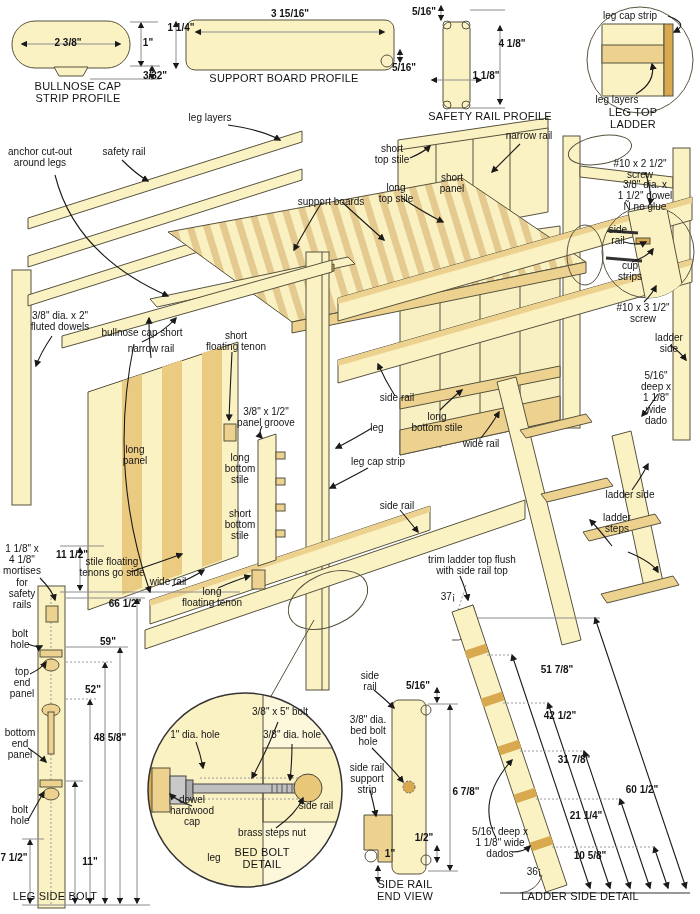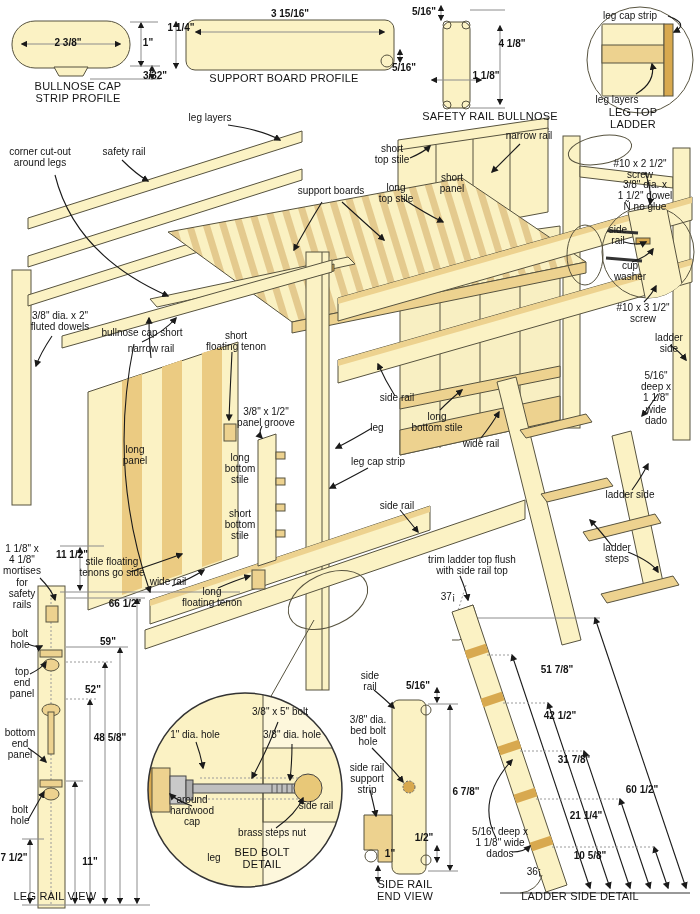--- a/index.html
+++ b/index.html
@@ -309,44 +309,44 @@
 <span class="lbl dim" style="left:155px;top:70px">3/32"</span>
 <span class="lbl ttl" style="left:78px;top:80px">BULLNOSE CAP
 STRIP PROFILE</span>
 <span class="lbl dim" style="left:181px;top:22px">1 1/4"</span>
 <span class="lbl dim" style="left:290px;top:8px">3 15/16"</span>
 <span class="lbl dim" style="left:404px;top:62px">5/16"</span>
 <span class="lbl ttl" style="left:284px;top:72px">SUPPORT BOARD PROFILE</span>
 <span class="lbl dim" style="left:424px;top:6px">5/16"</span>
 <span class="lbl dim" style="left:512px;top:38px">4 1/8"</span>
 <span class="lbl dim" style="left:486px;top:70px">1 1/8"</span>
-<span class="lbl ttl" style="left:490px;top:110px">SAFETY RAIL BULLNOSE</span>
+<span class="lbl ttl" style="left:490px;top:110px">SAFETY RAIL PROFILE</span>
 <span class="lbl" style="left:630px;top:10px">leg cap strip</span>
 <span class="lbl" style="left:617px;top:94px">leg layers</span>
 <span class="lbl ttl" style="left:633px;top:106px">LEG TOP LADDER</span>
 
 <span class="lbl" style="left:210px;top:112px">leg layers</span>
 <span class="lbl" style="left:124px;top:146px">safety rail</span>
-<span class="lbl" style="left:40px;top:146px">corner cut-out
+<span class="lbl" style="left:40px;top:146px">anchor cut-out
 around legs</span>
-<span class="lbl" style="left:331px;top:185px">support boards</span>
+<span class="lbl" style="left:331px;top:196px">support boards</span>
 <span class="lbl" style="left:529px;top:130px">narrow rail</span>
 <span class="lbl" style="left:392px;top:143px">short
 top stile</span>
 <span class="lbl" style="left:452px;top:172px">short
 panel</span>
 <span class="lbl" style="left:396px;top:182px">long
 top stile</span>
 <span class="lbl" style="left:640px;top:158px">#10 x 2 1/2" screw</span>
 <span class="lbl" style="left:645px;top:179px">3/8" dia. x
 1 1/2" dowel Ñ no glue</span>
 <span class="lbl" style="left:618px;top:224px">side
 rail</span>
 <span class="lbl" style="left:630px;top:260px">cup
-washer</span>
+strips</span>
 <span class="lbl" style="left:643px;top:302px">#10 x 3 1/2"
 screw</span>
 <span class="lbl" style="left:669px;top:332px">ladder side</span>
 <span class="lbl" style="left:656px;top:370px">5/16" deep x
 1 1/8" wide
 dado</span>
 <span class="lbl" style="left:60px;top:310px">3/8" dia. x 2"
 fluted dowels</span>
 <span class="lbl" style="left:142px;top:327px">bullnose cap short</span>
 <span class="lbl" style="left:151px;top:343px">narrow rail</span>
@@ -377,46 +377,46 @@
 rails</span>
 <span class="lbl dim" style="left:72px;top:549px">11 1/2"</span>
 <span class="lbl" style="left:112px;top:556px">stile floating
 tenons go side</span>
 <span class="lbl" style="left:168px;top:576px">wide rail</span>
 <span class="lbl" style="left:212px;top:586px">long
 floating tenon</span>
 <span class="lbl" style="left:472px;top:554px">trim ladder top flush
 with side rail top</span>
 <span class="lbl" style="left:448px;top:591px">37¡</span>
-<span class="lbl" style="left:617px;top:542px">ladder
+<span class="lbl" style="left:617px;top:512px">ladder
 steps</span>
 <span class="lbl" style="left:630px;top:489px">ladder side</span>
 
 <span class="lbl" style="left:20px;top:628px">bolt
 hole</span>
 <span class="lbl dim" style="left:125px;top:598px">66 1/2"</span>
 <span class="lbl dim" style="left:108px;top:636px">59"</span>
 <span class="lbl" style="left:22px;top:666px">top
 end
 panel</span>
 <span class="lbl dim" style="left:93px;top:684px">52"</span>
 <span class="lbl dim" style="left:110px;top:732px">48 5/8"</span>
 <span class="lbl" style="left:20px;top:727px">bottom
 end
 panel</span>
 <span class="lbl" style="left:20px;top:804px">bolt
 hole</span>
 <span class="lbl dim" style="left:90px;top:856px">11"</span>
 <span class="lbl dim" style="left:14px;top:852px">7 1/2"</span>
-<span class="lbl ttl" style="left:55px;top:890px">LEG RAIL VIEW</span>
+<span class="lbl ttl" style="left:55px;top:890px">LEG SIDE BOLT</span>
 
 <span class="lbl" style="left:195px;top:729px">1" dia. hole</span>
 <span class="lbl" style="left:280px;top:706px">3/8" x 5" bolt</span>
 <span class="lbl" style="left:292px;top:729px">3/8" dia. hole</span>
-<span class="lbl" style="left:192px;top:794px">around
+<span class="lbl" style="left:192px;top:794px">dowel
 hardwood
 cap</span>
 <span class="lbl" style="left:316px;top:800px">side rail</span>
 <span class="lbl" style="left:272px;top:827px">brass steps nut</span>
 <span class="lbl" style="left:214px;top:852px">leg</span>
 <span class="lbl ttl" style="left:262px;top:846px">BED BOLT
 DETAIL</span>
 
 <span class="lbl" style="left:370px;top:670px">side
 rail</span>

